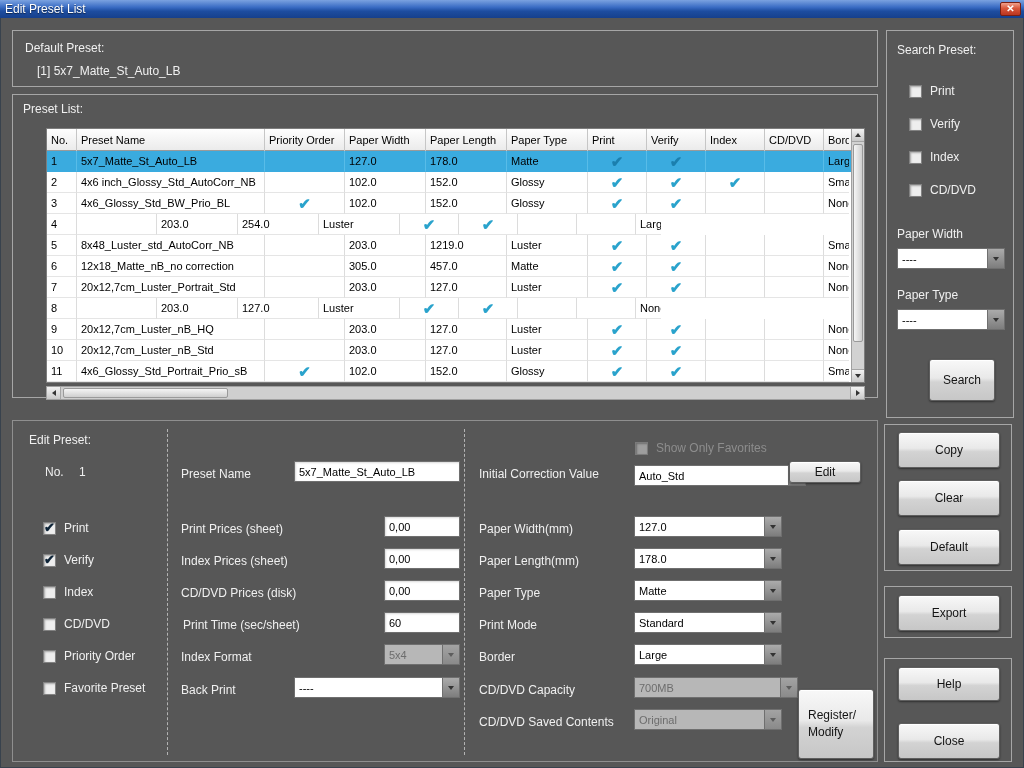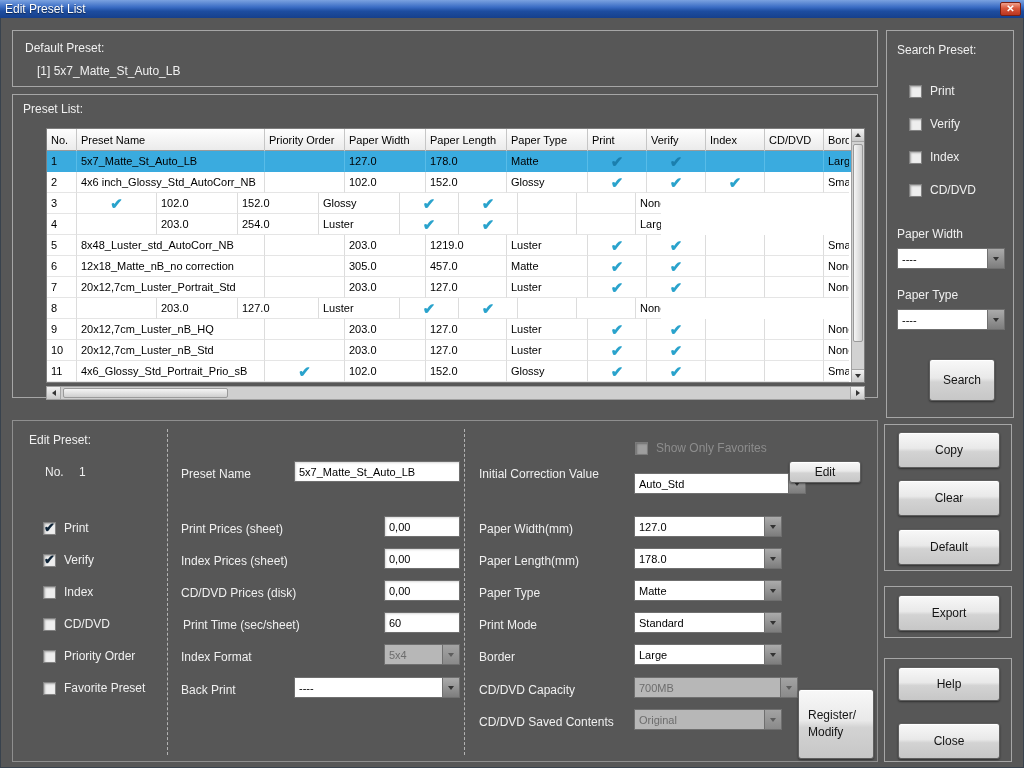--- a/index.html
+++ b/index.html
@@ -146,20 +146,21 @@
                 <span class="chk">✔</span>
               </div>
               <div class="td c8 ck">
                 <span class="chk">✔</span>
               </div>
               <div class="td c9 ck"></div>
               <div class="td c10">Small</div>
             </div>
             <div class="tr">
               <div class="td c0">3</div>
+              <div class="td c1">4x6_Glossy_Std_BW_Prio_BL</div>
               <div class="td c2 ck">
                 <span class="chk">✔</span>
               </div>
               <div class="td c3">102.0</div>
               <div class="td c4">152.0</div>
               <div class="td c5">Glossy</div>
               <div class="td c6 ck">
                 <span class="chk">✔</span>
               </div>
               <div class="td c7 ck">
@@ -440,21 +441,21 @@
     </div>
 
     <div class="vdash" style="left:451px;top:8px;height:326px"></div>
 
     <div class="cbrow dis" style="position:absolute;left:622px;top:19px">
       <span class="cb"></span>
       <span class="cblab">Show Only Favorites</span>
     </div>
 
     <div class="lbl" style="left:466px;top:46px">Initial Correction Value</div>
-    <div class="combo" style="left:621px;top:52px;width:172px">
+    <div class="combo" style="left:621px;top:44px;width:172px">
       <span class="val">Auto_Std</span>
       <span class="cbtn">
           <span class="tri down"></span>
         </span>
     </div>
     <div class="btn" style="left:776px;top:40px;width:72px;height:22px">Edit</div>
 
     <div class="lbl" style="left:466px;top:101px">Paper Width(mm)</div>
     <div class="combo" style="left:621px;top:95px;width:148px">
       <span class="val">127.0</span>

